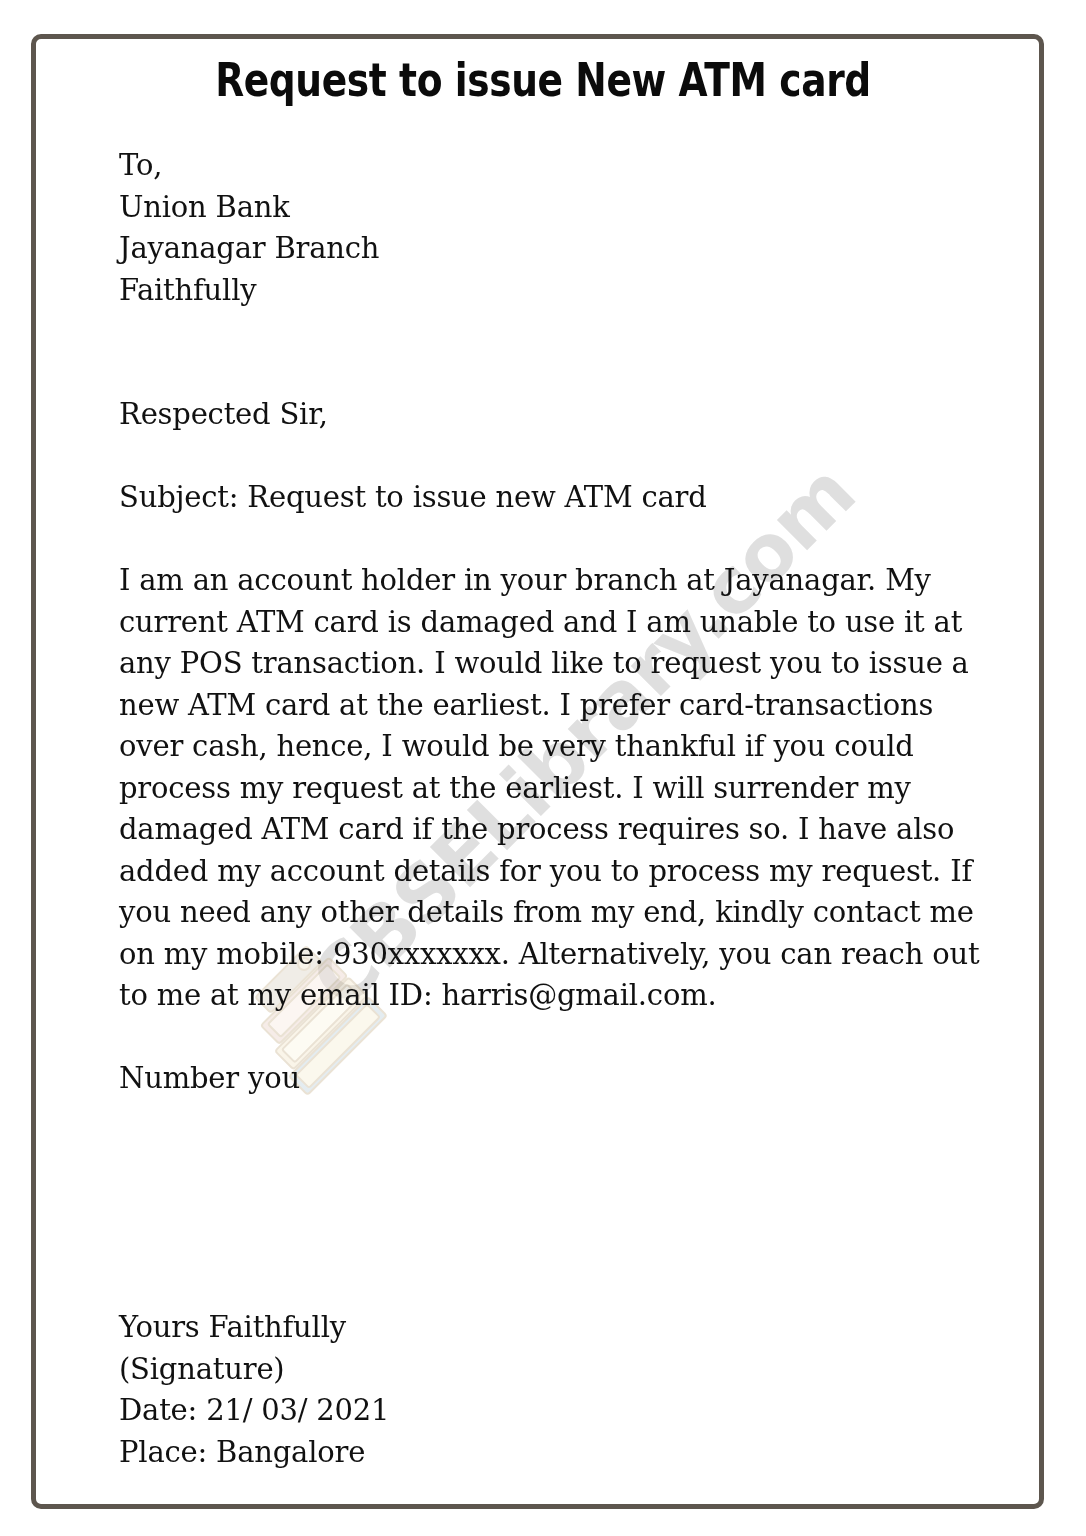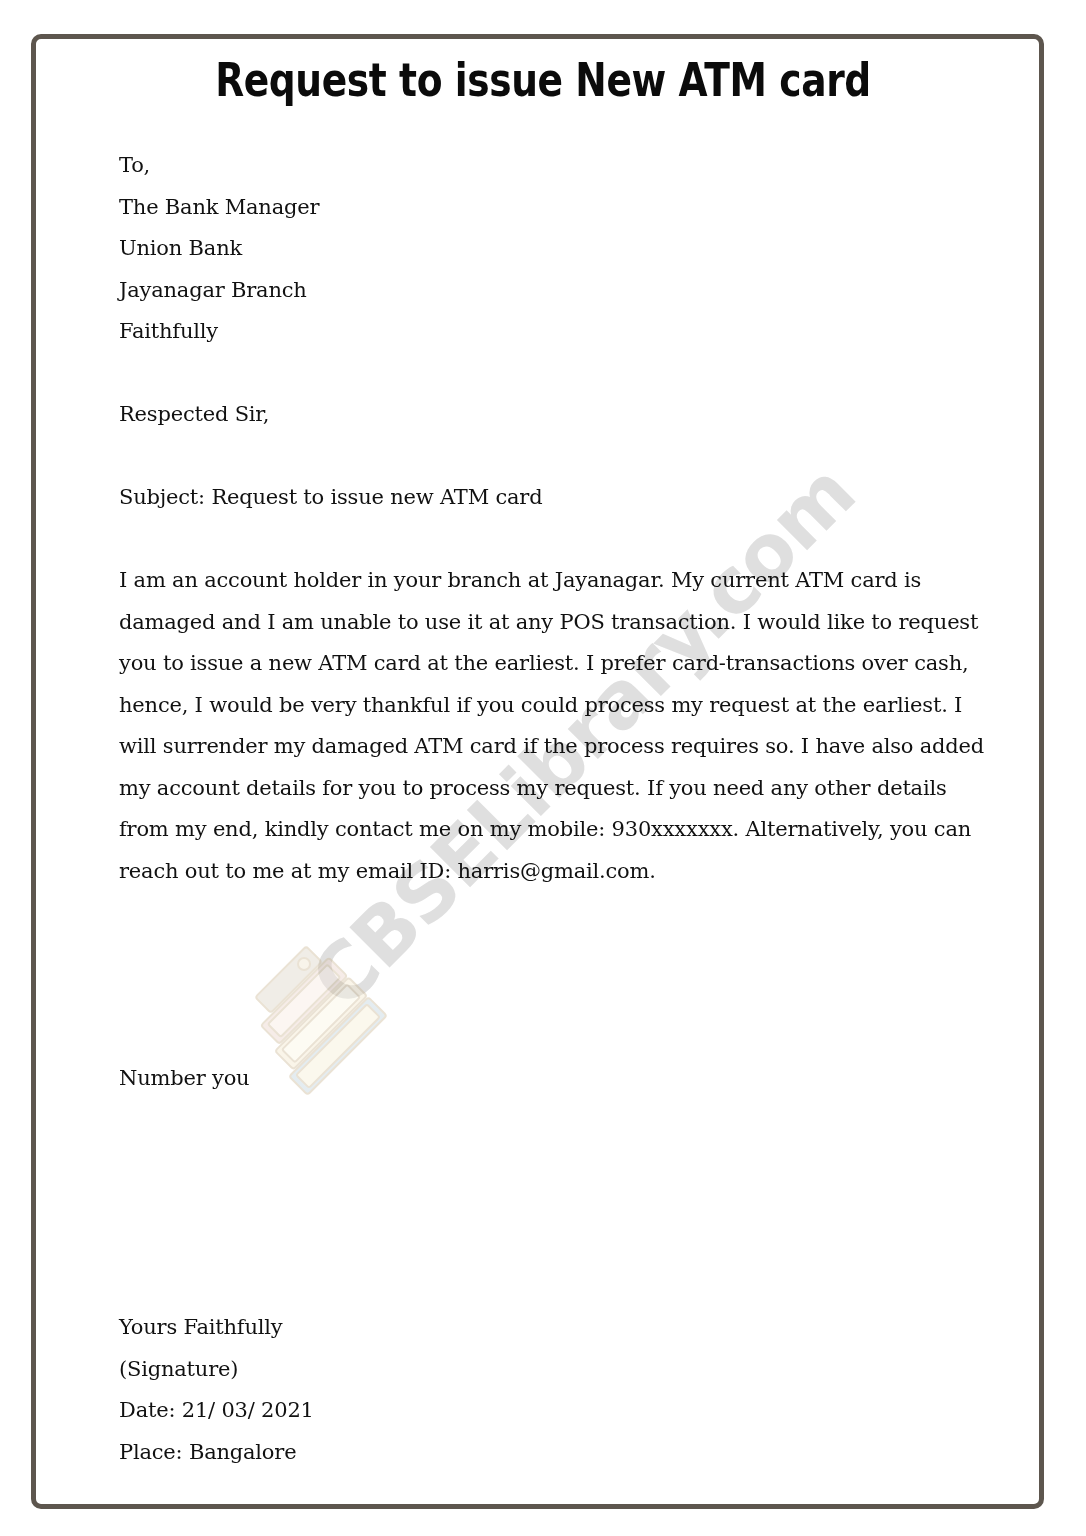--- a/index.html
+++ b/index.html
@@ -90,21 +90,21 @@
     transform-origin: 50% 50%;
     white-space: nowrap;
   }
 
   .letter-block {
     position: absolute;
     left: 119px;
     width: 866px;
     color: #111111;
     font-family: "DejaVu Serif", serif;
-    font-size: 21px;
+    font-size: 29px;
     line-height: 41.5px;
     letter-spacing: -0.2px;
   }
   .letter-line { white-space: pre-wrap; }
 
   #block-address   { top: 145px; }
   #block-salutation{ top: 394px; }
   #block-subject   { top: 477px; }
   #block-body      { top: 560px; width: 872px; text-align: left; }
   #block-thanks    { top: 1058px; }
@@ -136,21 +136,20 @@
       </svg>
     </div>
   </div>
 
   <div id="content">
 
     <div id="doc-title">Request to issue New ATM card</div>
 
     <div class="letter-block" id="block-address">
       <div class="letter-line">To,</div>
-      <div class="letter-line">The Bank Manager</div>
       <div class="letter-line">Union Bank</div>
       <div class="letter-line">Jayanagar Branch</div>
       <div class="letter-line">Faithfully</div>
     </div>
 
     <div class="letter-block" id="block-salutation">
       <div class="letter-line">Respected Sir,</div>
     </div>
 
     <div class="letter-block" id="block-subject">

